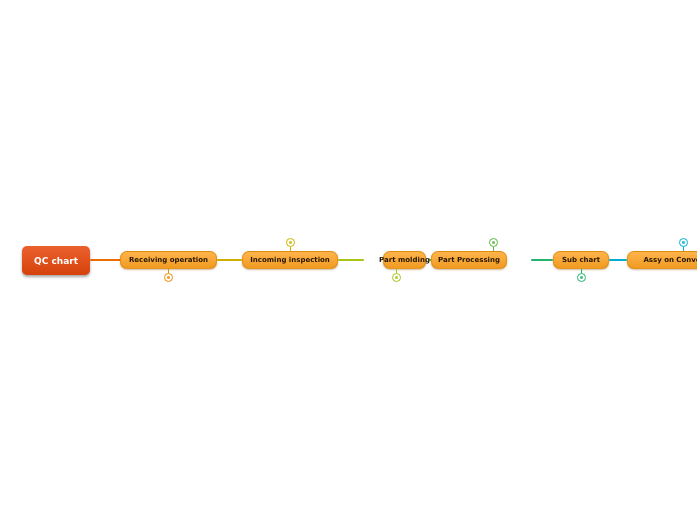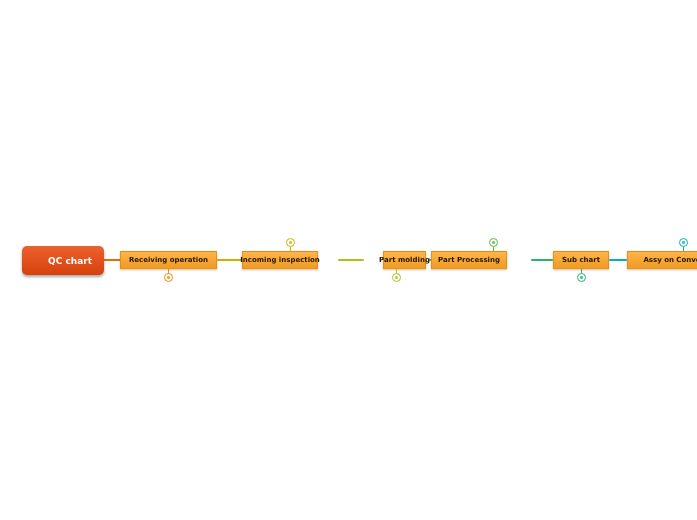--- a/index.html
+++ b/index.html
@@ -14,21 +14,21 @@
     position:absolute;left:22px;top:246px;width:68px;height:29px;
     border-radius:5px;display:flex;align-items:center;justify-content:center;
     background-image:linear-gradient(rgba(255,255,255,.14),rgba(0,0,0,.08));
     box-shadow:0 2px 3px rgba(0,0,0,.35);
     color:#ffffff;font-size:9px;font-weight:bold;white-space:nowrap;
     cursor:default;
   }
   
   .node{
     position:absolute;top:251px;height:18px;box-sizing:border-box;
-    border-radius:0;border:1px solid rgba(217,134,0,.65);
+    border-radius:7px;border:1px solid rgba(217,134,0,.65);
     background-image:linear-gradient(rgba(255,255,255,.18),rgba(0,0,0,.06));
     box-shadow:0 1px 2px rgba(120,60,0,.35);
     display:flex;align-items:center;justify-content:center;
     color:#241500;font-size:7px;font-weight:bold;white-space:nowrap;
     cursor:default;
   }
   
   .stem{position:absolute;width:1px;height:4px;}
   
   .marker{
@@ -45,28 +45,28 @@
 
 <div class="canvas">
 
   <div class="seg" style="left: 90px; width: 31px; background-color: rgb(237, 109, 0);" data-bind-bg="mindmap.connector_colors.0"></div>
   <div class="seg" style="left: 217px; width: 25px; background-color: rgb(207, 174, 0);" data-bind-bg="mindmap.connector_colors.1"></div>
   <div class="seg" style="left: 338px; width: 26px; background-color: rgb(169, 196, 20);" data-bind-bg="mindmap.connector_colors.2"></div>
   <div class="seg" style="left: 429px; width: 26px; background-color: rgb(99, 189, 51);" data-bind-bg="mindmap.connector_colors.3"></div>
   <div class="seg" style="left: 531px; width: 22px; background-color: rgb(35, 181, 109);" data-bind-bg="mindmap.connector_colors.4"></div>
   <div class="seg" style="left: 609px; width: 18px; background-color: rgb(0, 174, 210);" data-bind-bg="mindmap.connector_colors.5"></div>
 
-  <div class="root-node" data-bind-bg="mindmap.root.bg" style="background-color: rgb(232, 71, 12); padding-left: 14px;">
+  <div class="root-node" data-bind-bg="mindmap.root.bg" style="background-color: rgb(232, 71, 12);">
     <span data-bind="mindmap.root.label">QC chart</span>
   </div>
 
   <div class="node" style="left: 120px; width: 97px; background-color: rgb(255, 164, 36);" data-bind-bg="mindmap.node_style.bg">
     <span data-bind="mindmap.nodes.0.label">Receiving operation</span>
   </div>
-  <div class="node" style="left: 242px; width: 76px; background-color: rgb(255, 164, 36);" data-bind-bg="mindmap.node_style.bg">
+  <div class="node" style="left: 242px; width: 96px; background-color: rgb(255, 164, 36);" data-bind-bg="mindmap.node_style.bg">
     <span data-bind="mindmap.nodes.1.label">Incoming inspection</span>
   </div>
   <div class="node" style="left: 383px; width: 43px; background-color: rgb(255, 164, 36);" data-bind-bg="mindmap.node_style.bg">
     <span data-bind="mindmap.nodes.2.label">Part molding</span>
   </div>
   <div class="node" style="left: 431px; width: 76px; background-color: rgb(255, 164, 36);" data-bind-bg="mindmap.node_style.bg">
     <span data-bind="mindmap.nodes.3.label">Part Processing</span>
   </div>
   <div class="node" style="left: 553px; width: 56px; background-color: rgb(255, 164, 36);" data-bind-bg="mindmap.node_style.bg">
     <span data-bind="mindmap.nodes.4.label">Sub chart</span>

